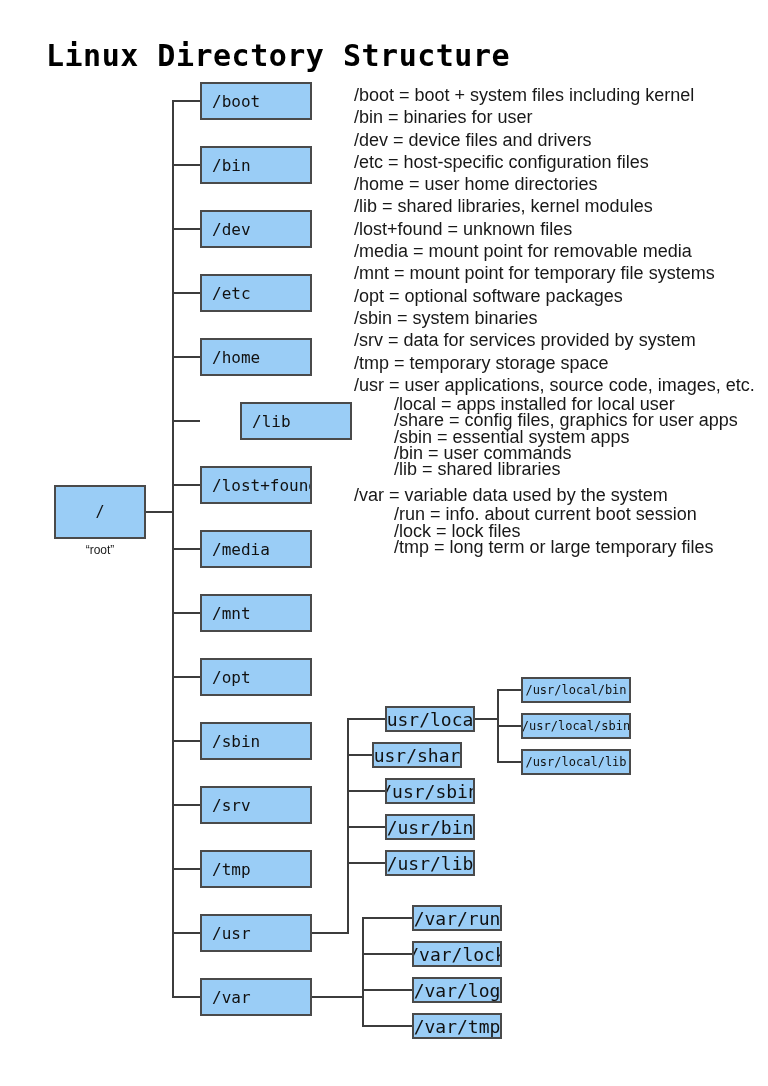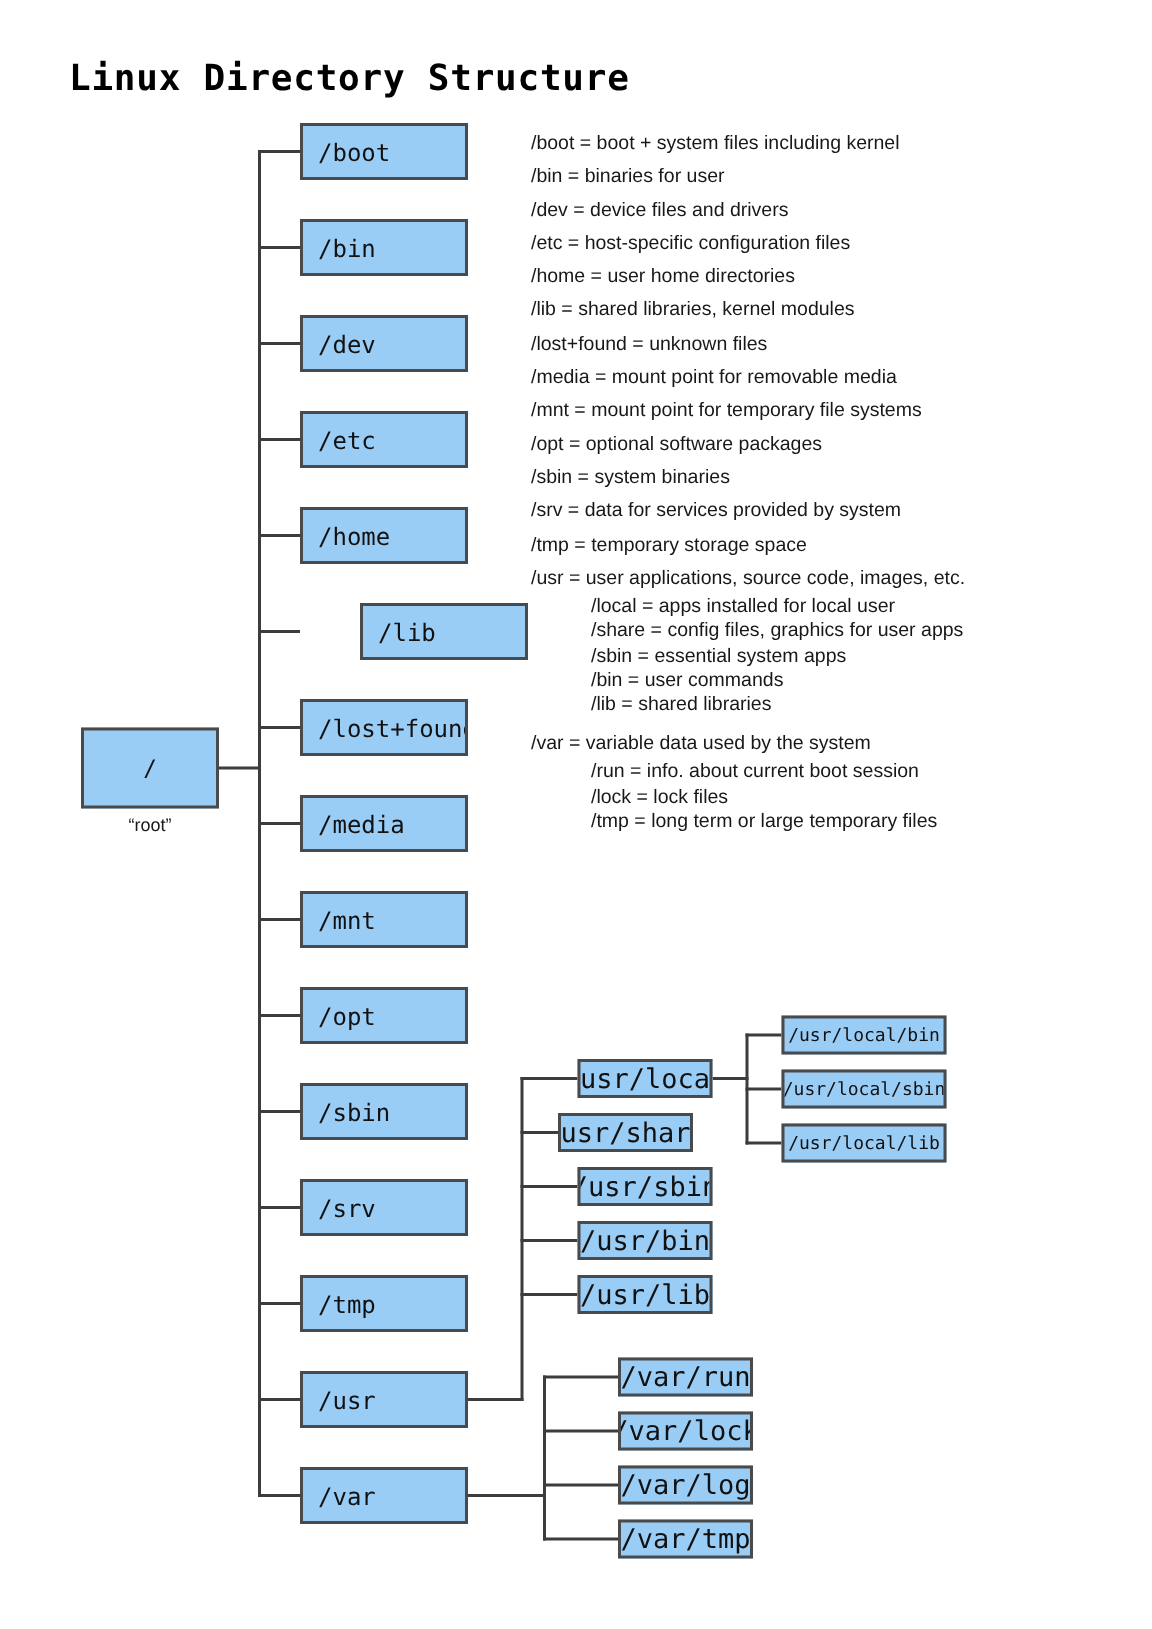--- a/index.html
+++ b/index.html
@@ -20,21 +20,21 @@
     left: 0; top: 0;
     width: 768px;
     height: 1086px;
   }
 
   .title {
     position: absolute;
     left: 46px;
     top: 38px;
     font-family: "DejaVu Sans Mono", monospace;
-    font-size: 24px;
+    font-size: 30px;
     font-weight: bold;
     letter-spacing: 0.5px;
     color: #000000;
     white-space: nowrap;
   }
 
   
   .node {
     position: absolute;
     box-sizing: border-box;
@@ -85,21 +85,21 @@
   .line.h { height: 2px; }
   .line.v { width: 2px; }
 
   
   #legend {
     position: absolute;
     left: 354px;
     top: 84px;
     width: 380px;
     font-family: "Liberation Sans", sans-serif;
-    font-size: 13px;
+    font-size: 18px;
     color: #181818;
   }
   .legend-line {
     white-space: nowrap;
     line-height: 22.3px;
     height: 22.3px;
   }
   .legend-line.indent {
     padding-left: 40px;
     line-height: 16.2px;

